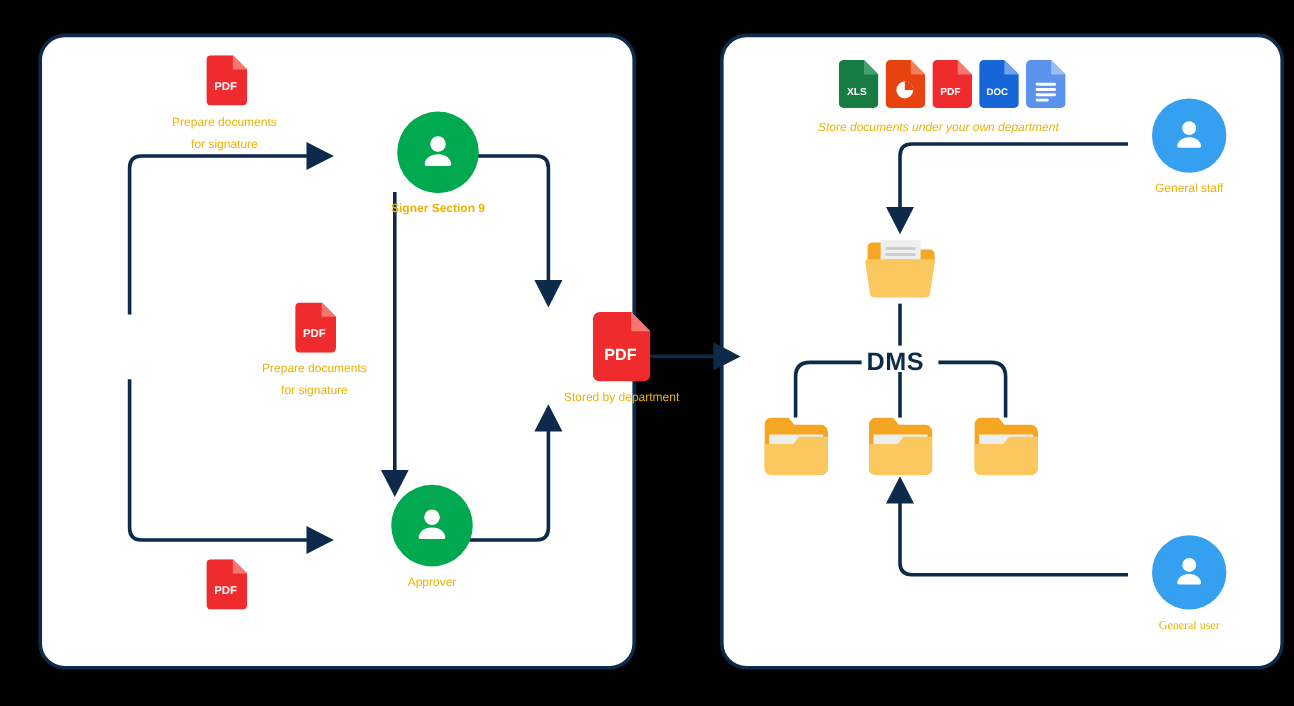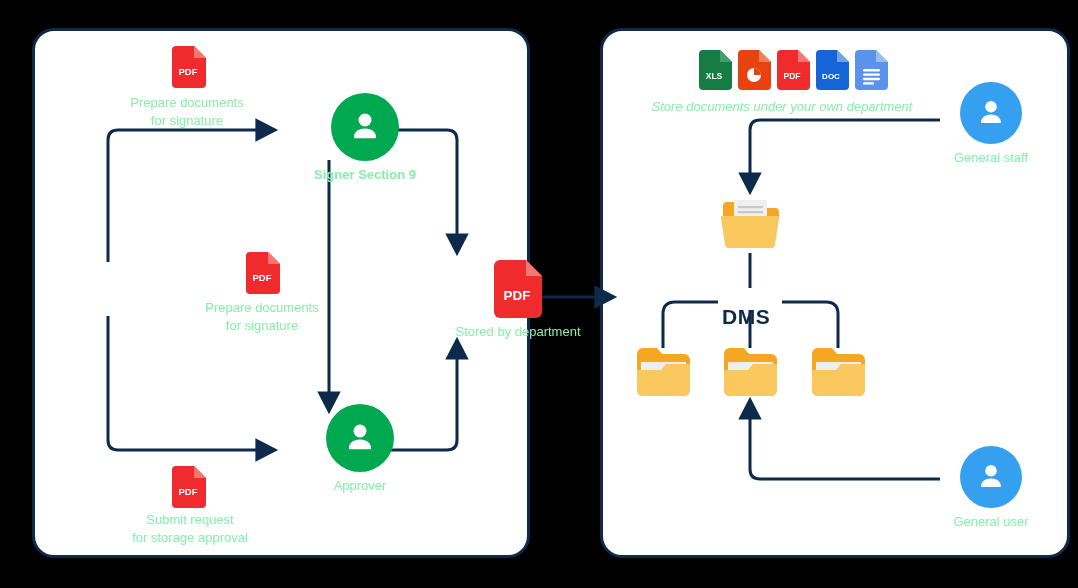--- a/index.html
+++ b/index.html
@@ -33,22 +33,22 @@
   #panel-right { left: 600px; top: 28px; width: 470px; height: 530px; }
 
   
   .node {
     position: absolute;
     display: flex;
     flex-direction: column;
     align-items: center;
   }
   .caption {
-    color: #86efac;
-    font-size: 13px;
+    color: #eab308;
+    font-size: 10px;
     line-height: 18px;
     text-align: center;
     white-space: pre-line;
     margin-top: 6px;
   }
   .caption.tight { margin-top: 5px; }
 
   
   .avatar {
     border-radius: 50%;
@@ -185,22 +185,20 @@
 
   <div class="node" style="left:172px; top:466px;">
     <span class="fileicon">
       <svg width="34" height="42" viewBox="0 0 34 42">
         <path d="M0 4a4 4 0 0 1 4-4h18l12 12v26a4 4 0 0 1-4 4H4a4 4 0 0 1-4-4z" fill="#ef2b2d"></path>
         <path d="M22 0l12 12H22z" fill="#f9756f"></path>
         <text x="16" y="29" font-family="Liberation Sans, sans-serif" font-size="9.5" font-weight="bold" fill="#ffffff" text-anchor="middle">PDF</text>
       </svg>
     </span>
   </div>
-  <div class="caption" style="position:absolute; left:105px; top:505px; width:170px;">Submit request
-for storage approval</div>
 
   <div style="position:absolute; left:684px; top:50px; display:flex; gap:6px;padding-left:15px;">
 
     <span class="fileicon">
       <svg width="33" height="40" viewBox="0 0 33 40">
         <path d="M0 4a4 4 0 0 1 4-4h17l12 12v24a4 4 0 0 1-4 4H4a4 4 0 0 1-4-4z" fill="#167c43"></path>
         <path d="M21 0l12 12H21z" fill="#44a06c"></path>
         <text x="15" y="29" font-family="Liberation Sans, sans-serif" font-size="8.5" font-weight="bold" fill="#ffffff" text-anchor="middle">XLS</text>
       </svg>
     </span>
@@ -268,21 +266,21 @@
           <rect x="17" y="10" width="25" height="2.2"></rect>
           <rect x="17" y="15" width="25" height="2.2"></rect>
           <rect x="17" y="20" width="25" height="2.2"></rect>
           <rect x="17" y="25" width="18" height="2.2"></rect>
         </g>
         <path d="M2 20h54a2 2 0 0 1 2 2.4l-4 26A4 4 0 0 1 50 52H8a4 4 0 0 1-4-3.6L0 22.4A2 2 0 0 1 2 20z" fill="#fbc860"></path>
       </svg>
     </span>
   </div>
 
-  <div class="dms-label" style="left:722px; top:306px;">DMS</div>
+  <div class="dms-label" style="left:722px; top:291px;">DMS</div>
 
   <div class="node" style="left:637px; top:348px;">
     <span class="fileicon">
       <svg width="53" height="48" viewBox="0 0 53 48">
         <path d="M0 6a6 6 0 0 1 6-6h14l5 6h22a6 6 0 0 1 6 6v30a6 6 0 0 1-6 6H6a6 6 0 0 1-6-6z" fill="#f5a623"></path>
         <path d="M4 14h45v28a6 6 0 0 1-6 6H6a6 6 0 0 1-2-.4z" fill="#eeeeee"></path>
         <path d="M0 22h53v20a6 6 0 0 1-6 6H6a6 6 0 0 1-6-6z" fill="#fbc860"></path>
         <path d="M0 22h24l5-6h24v6z" fill="#fbc860"></path>
       </svg>
     </span>
@@ -310,17 +308,17 @@
     </span>
   </div>
 
   <div class="node" style="left:931px; top:446px;">
     <div class="avatar" style="width:62px; height:62px; background:#35a0ef;">
       <svg width="34" height="34" viewBox="0 0 24 24">
         <circle cx="12" cy="7.6" r="4.1" fill="#ffffff"></circle>
         <path d="M12 13c-4.3 0-7 2.6-7 5.3 0 .5.4.8.9.8h12.2c.5 0 .9-.3.9-.8 0-2.7-2.7-5.3-7-5.3z" fill="#ffffff"></path>
       </svg>
     </div>
-    <div class="caption tight" style="width:120px;">General user</div>
+    <div class="caption tight" style="width:120px;font-family:Liberation Serif, serif;">General user</div>
   </div>
 
 
 </div>
 
 </body></html>

